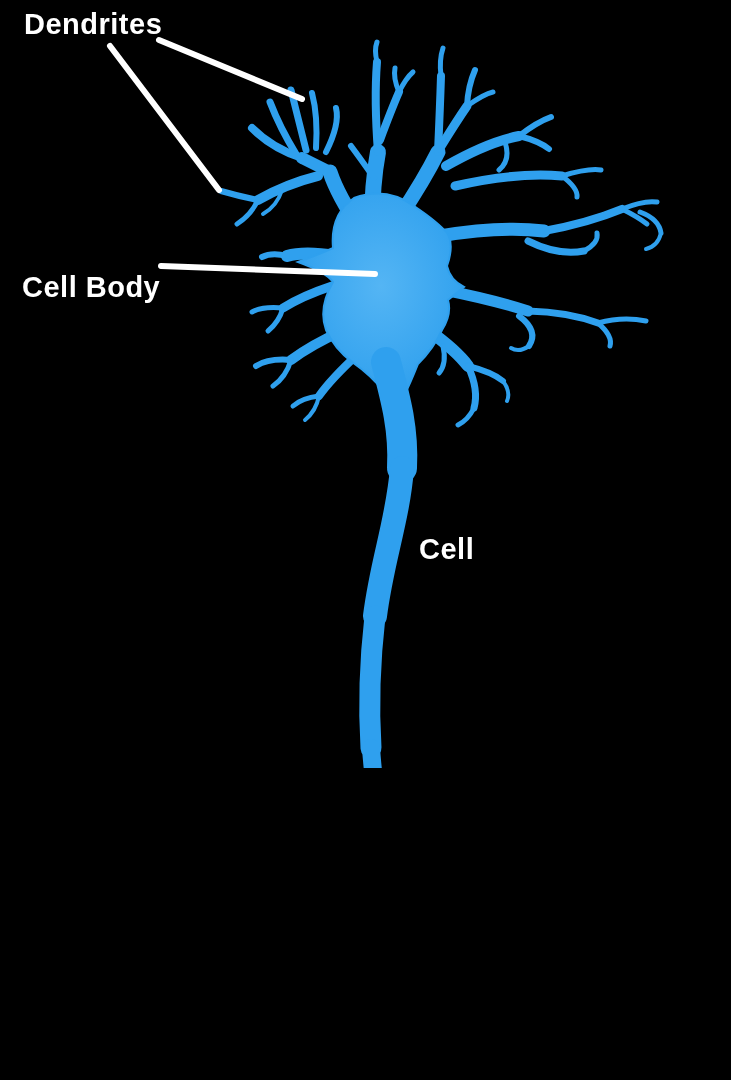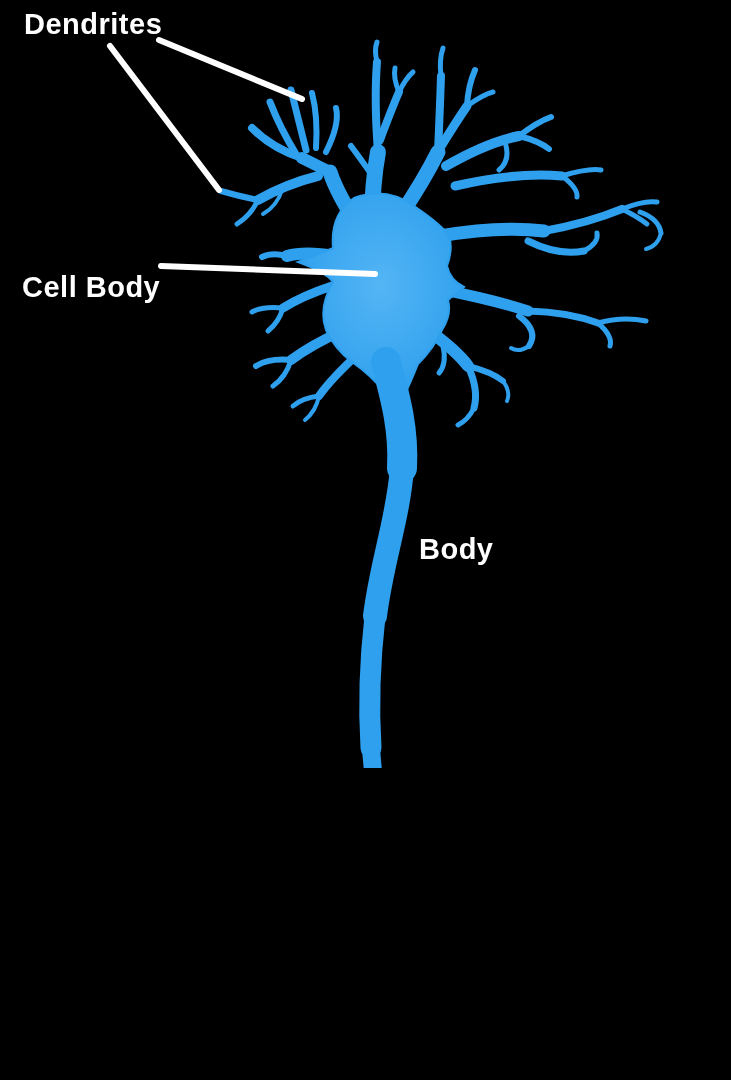--- a/index.html
+++ b/index.html
@@ -188,21 +188,21 @@
 
     <g>
       <line class="pl" x1="110" y1="46" x2="219" y2="190" stroke-width="6"></line>
       <line class="pl" x1="159" y1="40" x2="302" y2="99" stroke-width="6"></line>
       <line class="pl" x1="161" y1="266" x2="375" y2="274" stroke-width="6"></line>
     </g>
   </svg>
 
   <div class="label label-dendrites">Dendrites</div>
   <div class="label label-cell-body">Cell Body</div>
-  <div class="label label-axon">Body</div>
+  <div class="label label-axon">Cell</div>
   <div class="label label-axon-endings">Axon Endings</div>
 
   <div class="watermark">
     <span class="wm-initial">X</span>
     <span class="wm-rest">edium</span>
   </div>
 
 </div>
 
 </body></html>

